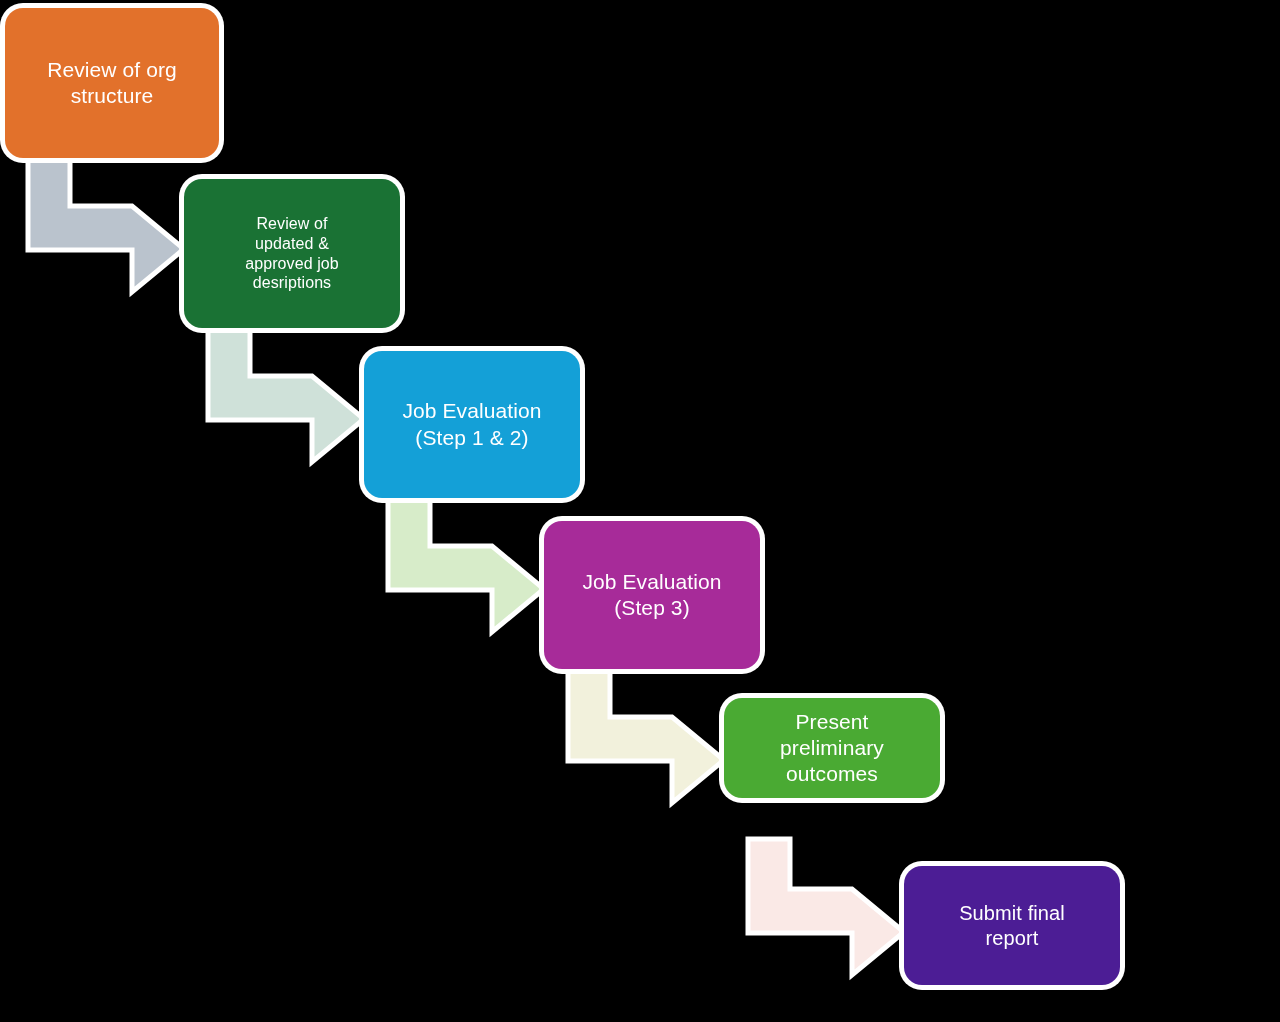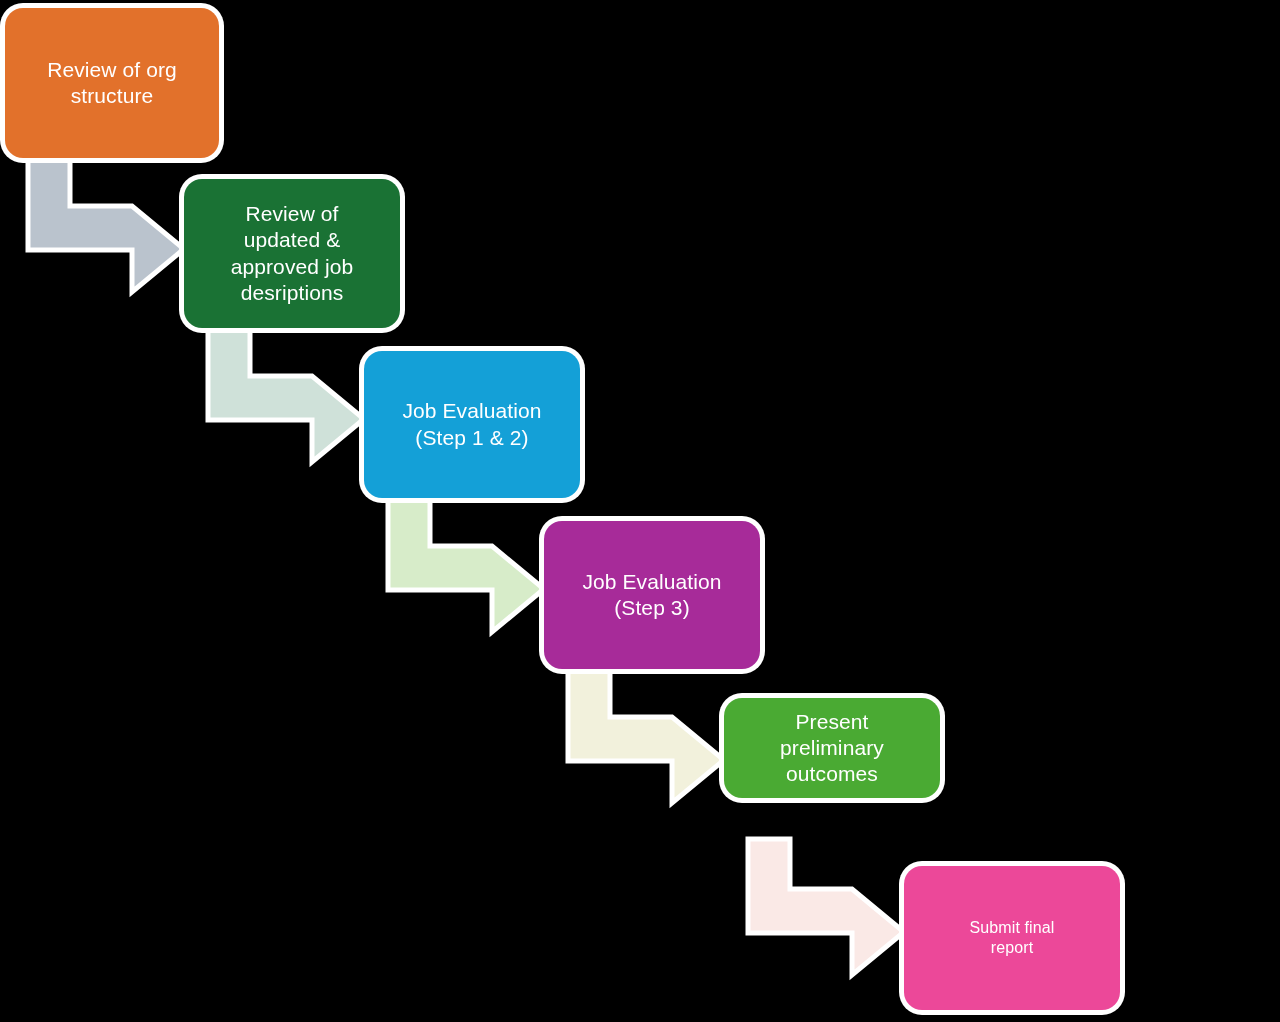--- a/index.html
+++ b/index.html
@@ -76,36 +76,36 @@
     </div>
     <div class="arrow-wrap" style="left: 748px; top: 839px; width: 156px; height: 136px;">
       <svg viewBox="0 0 156 136" width="156" height="136">
         <polygon points="0,0 42,0 42,50 104,50 156,93 104,136 104,94 0,94" fill="#fae9e6" stroke="#ffffff" stroke-width="5" stroke-linejoin="miter"></polygon>
       </svg>
     </div>
     <div class="flow-box" style="left: 5px; top: 8px; width: 214px; height: 150px; background: rgb(226, 113, 43); font-size: 21px; color: rgb(255, 255, 255);">
       <span class="box-label">Review of org
 structure</span>
     </div>
-    <div class="flow-box" style="left: 184px; top: 179px; width: 216px; height: 149px; background: rgb(26, 114, 52); font-size: 21px; color: rgb(255, 255, 255);">
+    <div class="flow-box" style="left: 184px; top: 179px; width: 216px; height: 149px; background: rgb(26, 114, 52); font-size: 16px; color: rgb(255, 255, 255);">
       <span class="box-label">Review of
 updated &amp;
 approved job
 desriptions</span>
     </div>
     <div class="flow-box" style="left: 364px; top: 351px; width: 216px; height: 147px; background: rgb(20, 160, 215); font-size: 21px; color: rgb(255, 255, 255);">
       <span class="box-label">Job Evaluation
 (Step 1 &amp; 2)</span>
     </div>
     <div class="flow-box" style="left: 544px; top: 521px; width: 216px; height: 148px; background: rgb(167, 43, 153); font-size: 21px; color: rgb(255, 255, 255);">
       <span class="box-label">Job Evaluation
 (Step 3)</span>
     </div>
     <div class="flow-box" style="left: 724px; top: 698px; width: 216px; height: 100px; background: rgb(74, 170, 51); font-size: 21px; color: rgb(255, 255, 255);">
       <span class="box-label">Present
 preliminary
 outcomes</span>
     </div>
-    <div class="flow-box" style="left: 904px; top: 866px; width: 216px; height: 144px; background: #ec4899; font-size: 16px; color: rgb(255, 255, 255);">
+    <div class="flow-box" style="left: 904px; top: 866px; width: 216px; height: 119px; background: #4c1d95; font-size: 20px; color: rgb(255, 255, 255);">
       <span class="box-label">Submit final
 report</span>
     </div>
   </div>
 
 </body></html>

